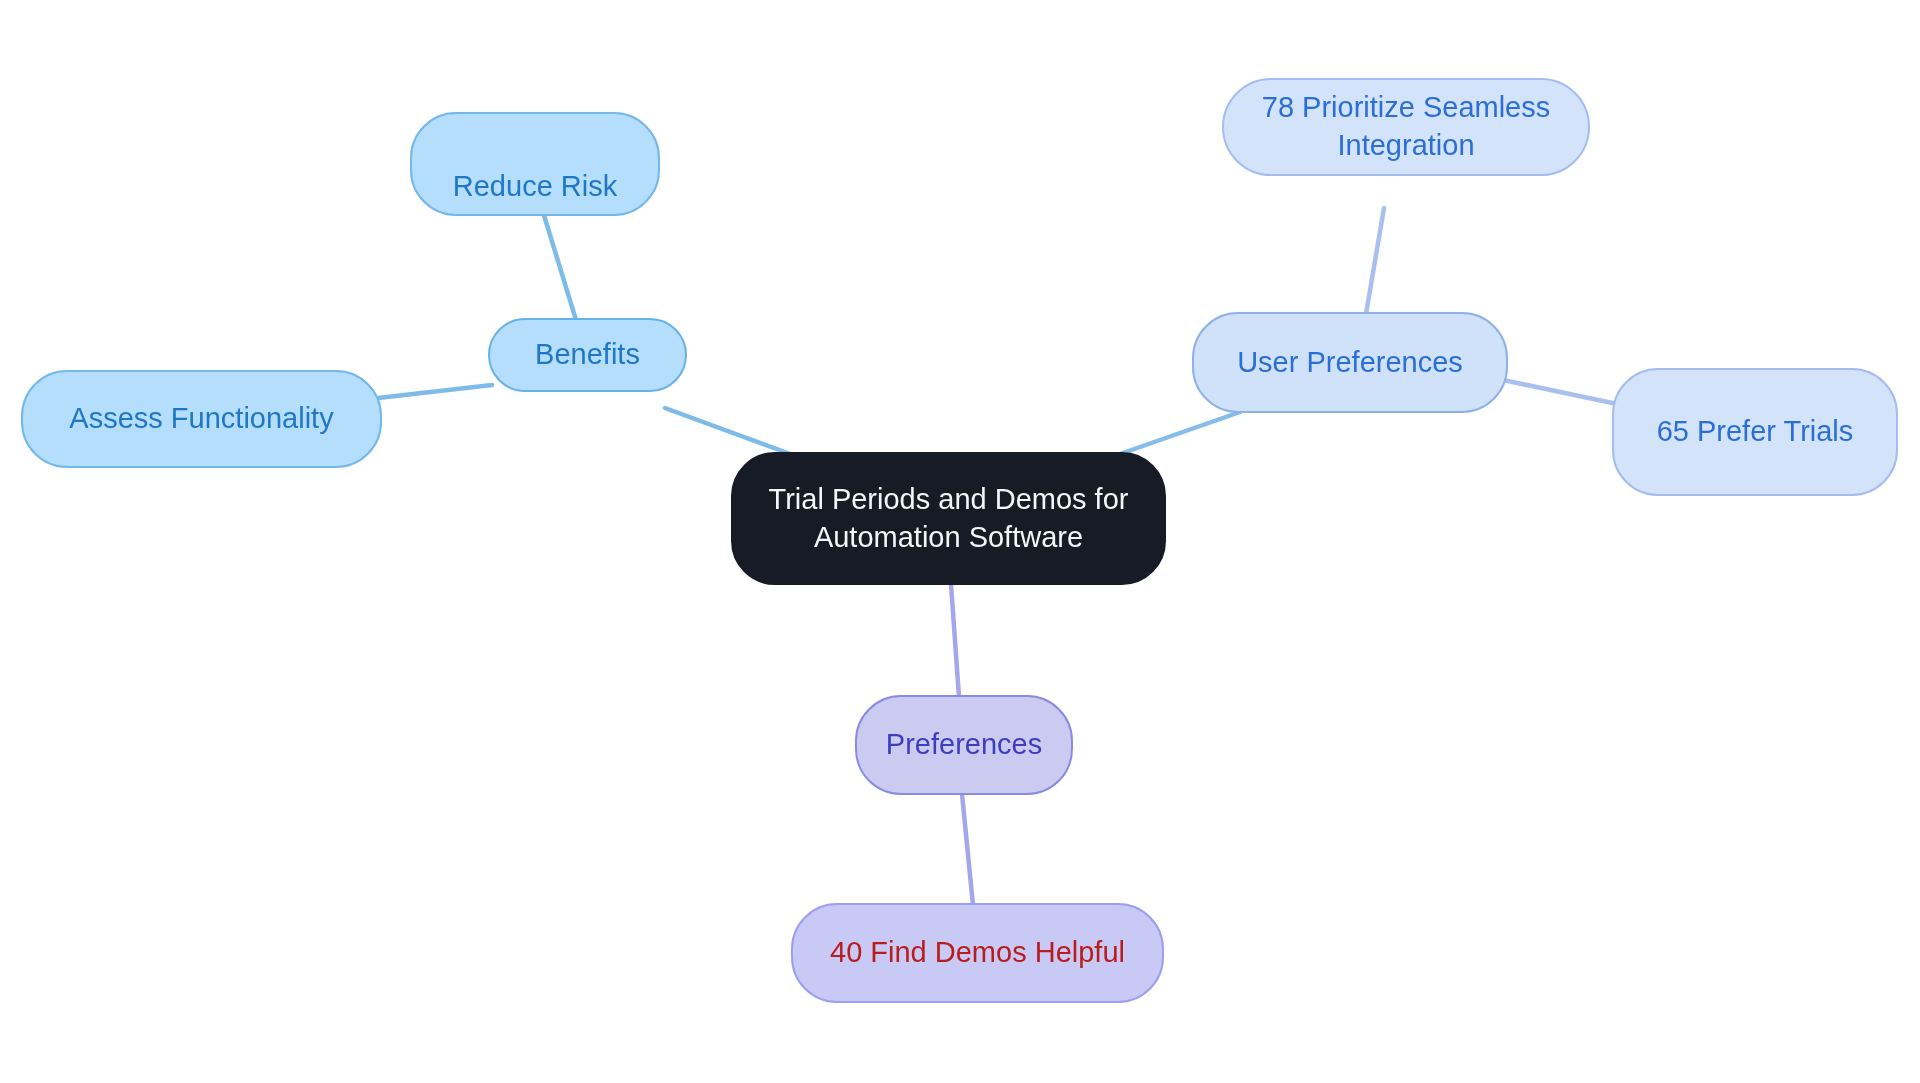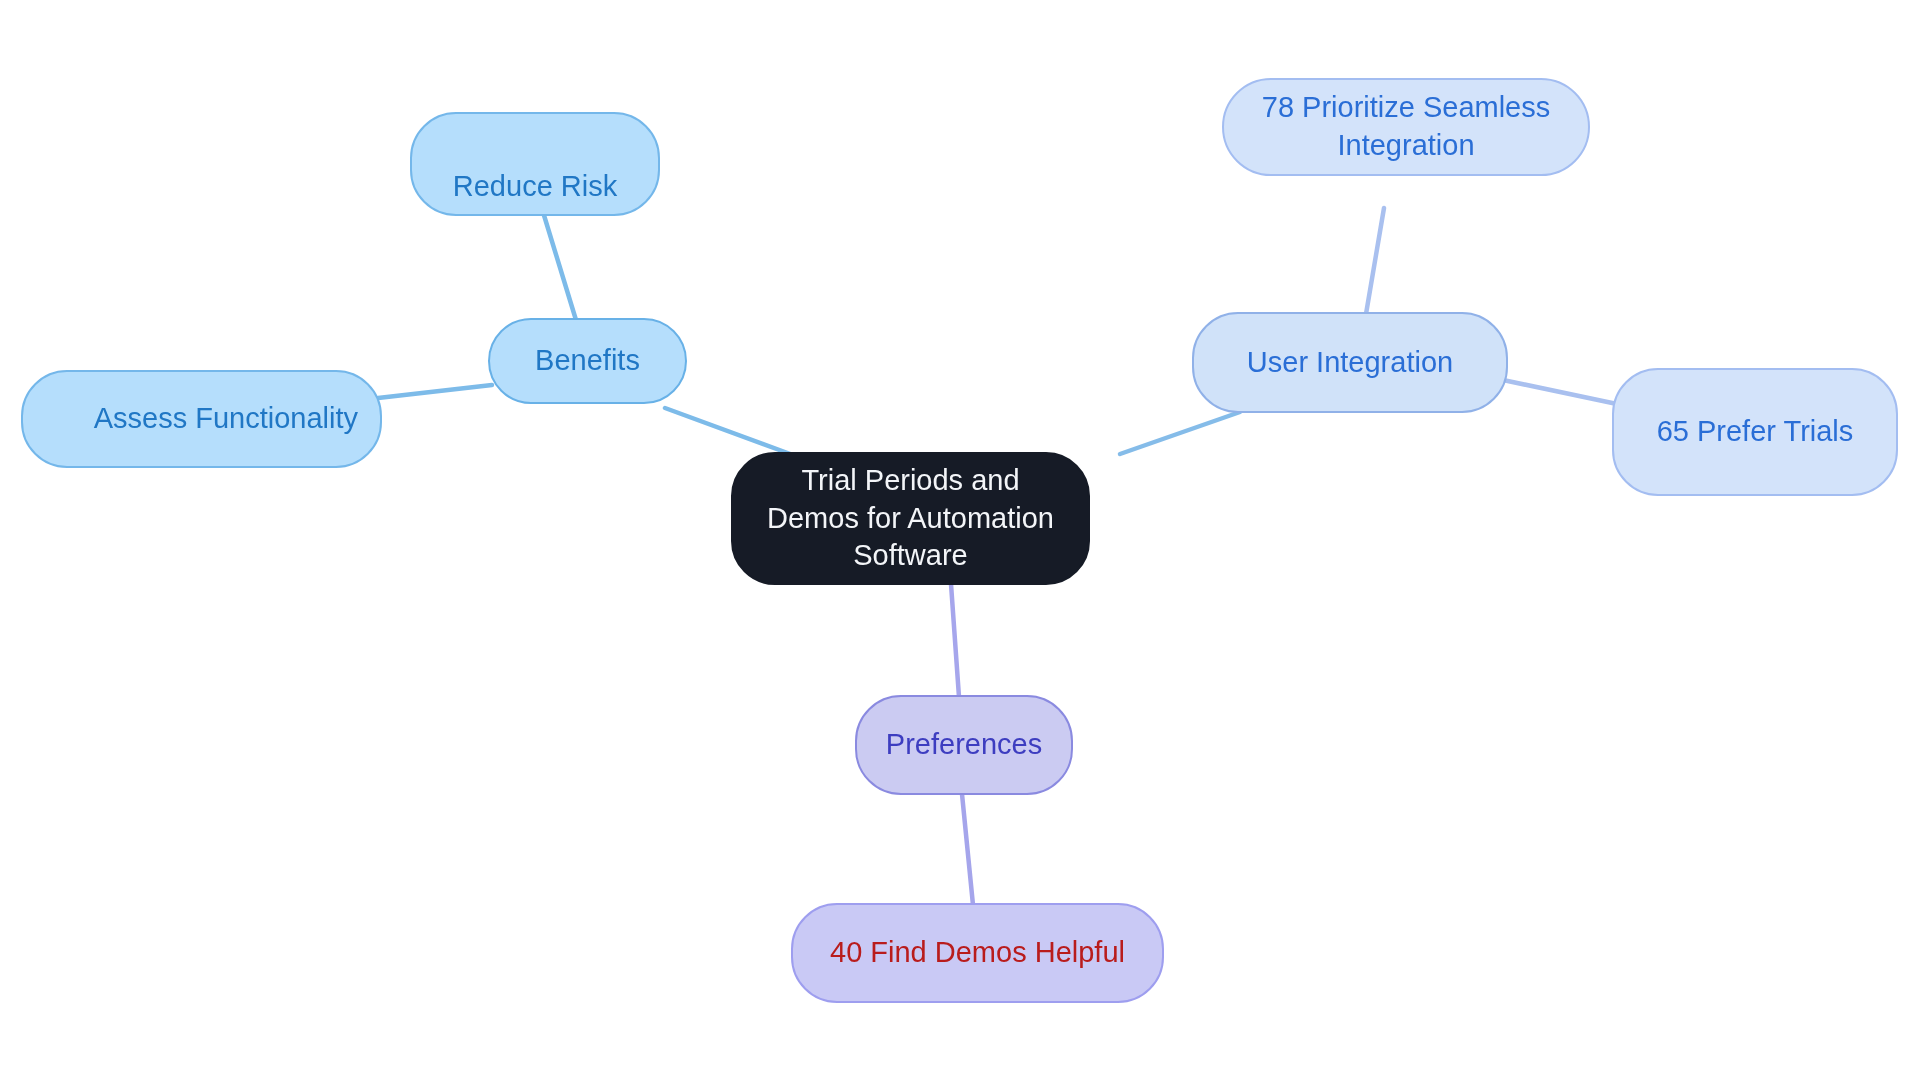--- a/index.html
+++ b/index.html
@@ -32,22 +32,22 @@
     text-align: center;
     border: 2.5px solid transparent;
     border-radius: 46px;
     font-size: 29px;
     line-height: 1.3;
     padding: 8px 22px;
     cursor: pointer;
     user-select: none;
   }
   
-  #n-root                 { left: 731px;  top: 452px; width: 359px; height: 133px; border-radius: 44px; font-size: 29px; }
-  #n-benefits             { left: 488px;  top: 318px; width: 199px; height: 86px; }
+  #n-root                 { left: 731px;  top: 452px; width: 435px; height: 133px; border-radius: 44px; font-size: 29px; }
+  #n-benefits             { left: 488px;  top: 318px; width: 199px; height: 74px; }
   #n-reduce-risk          { left: 410px;  top: 112px; width: 250px; height: 104px; align-items: flex-end; }
   #n-assess-functionality { left: 21px;   top: 370px; width: 361px; height: 98px;  }
   #n-user-preferences     { left: 1192px; top: 312px; width: 316px; height: 101px; }
   #n-prioritize           { left: 1222px; top: 78px;  width: 368px; height: 98px; border-radius: 50px; }
   #n-prefer-trials        { left: 1612px; top: 368px; width: 286px; height: 128px; }
   #n-statistics           { left: 855px;  top: 695px; width: 218px; height: 100px; }
   #n-find-demos           { left: 791px;  top: 903px; width: 373px; height: 100px; }
   .node .label { display: block; }
 </style>
 </head>
@@ -71,26 +71,26 @@
   </div>
 
   <div class="node" id="n-benefits" style="background-color: rgb(181, 222, 252); border-color: rgb(104, 177, 231); color: rgb(32, 119, 197);">
     <span class="label">Benefits</span>
   </div>
 
   <div class="node" id="n-reduce-risk" style="background-color: rgb(181, 222, 252); border-color: rgb(116, 183, 234); color: rgb(32, 119, 197);">
     <span class="label">Reduce Risk</span>
   </div>
 
-  <div class="node" id="n-assess-functionality" style="background-color: rgb(181, 222, 252); border-color: rgb(116, 183, 234); color: rgb(32, 119, 197); justify-content: flex-end;">
+  <div class="node" id="n-assess-functionality" style="background-color: rgb(181, 222, 252); border-color: rgb(116, 183, 234); color: rgb(32, 119, 197);">
     <span class="label">Assess Functionality</span>
   </div>
 
   <div class="node" id="n-user-preferences" style="background-color: rgb(208, 226, 249); border-color: rgb(144, 177, 232); color: rgb(42, 110, 214);">
-    <span class="label">User Integration</span>
+    <span class="label">User Preferences</span>
   </div>
 
   <div class="node" id="n-prioritize" style="background-color: rgb(211, 227, 250); border-color: rgb(163, 189, 241); color: rgb(42, 110, 214);">
     <span class="label">78 Prioritize Seamless Integration</span>
   </div>
 
   <div class="node" id="n-prefer-trials" style="background-color: rgb(211, 227, 250); border-color: rgb(163, 189, 241); color: rgb(42, 110, 214);">
     <span class="label">65 Prefer Trials</span>
   </div>
 

